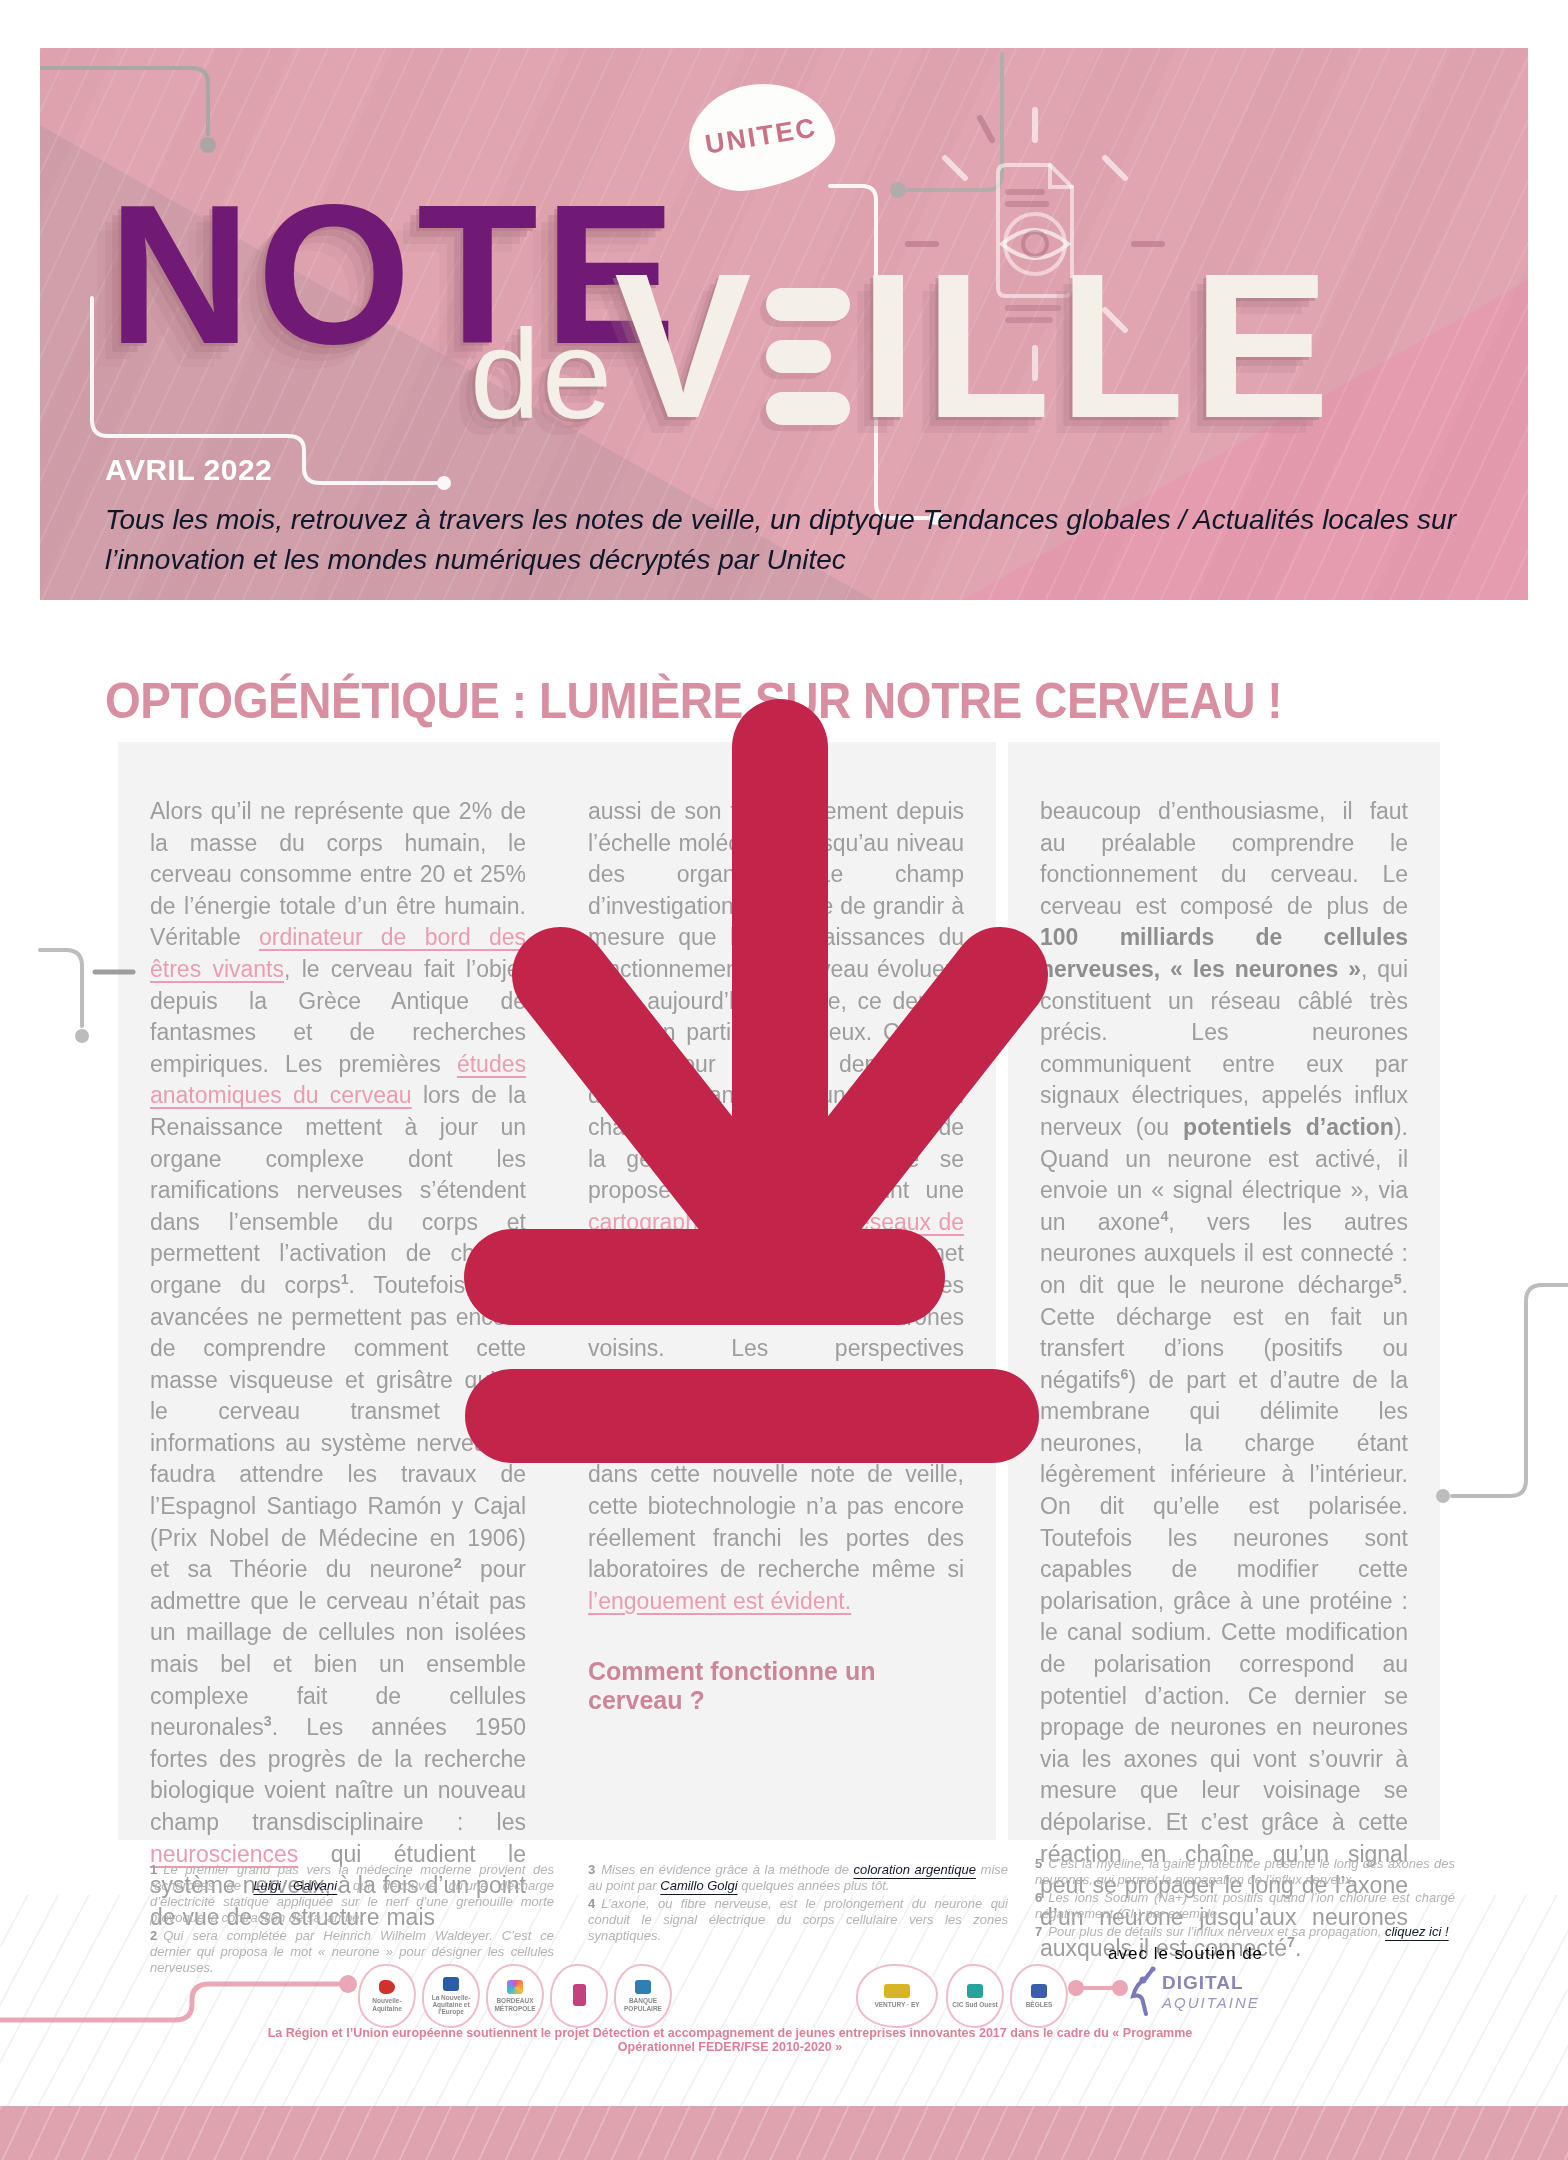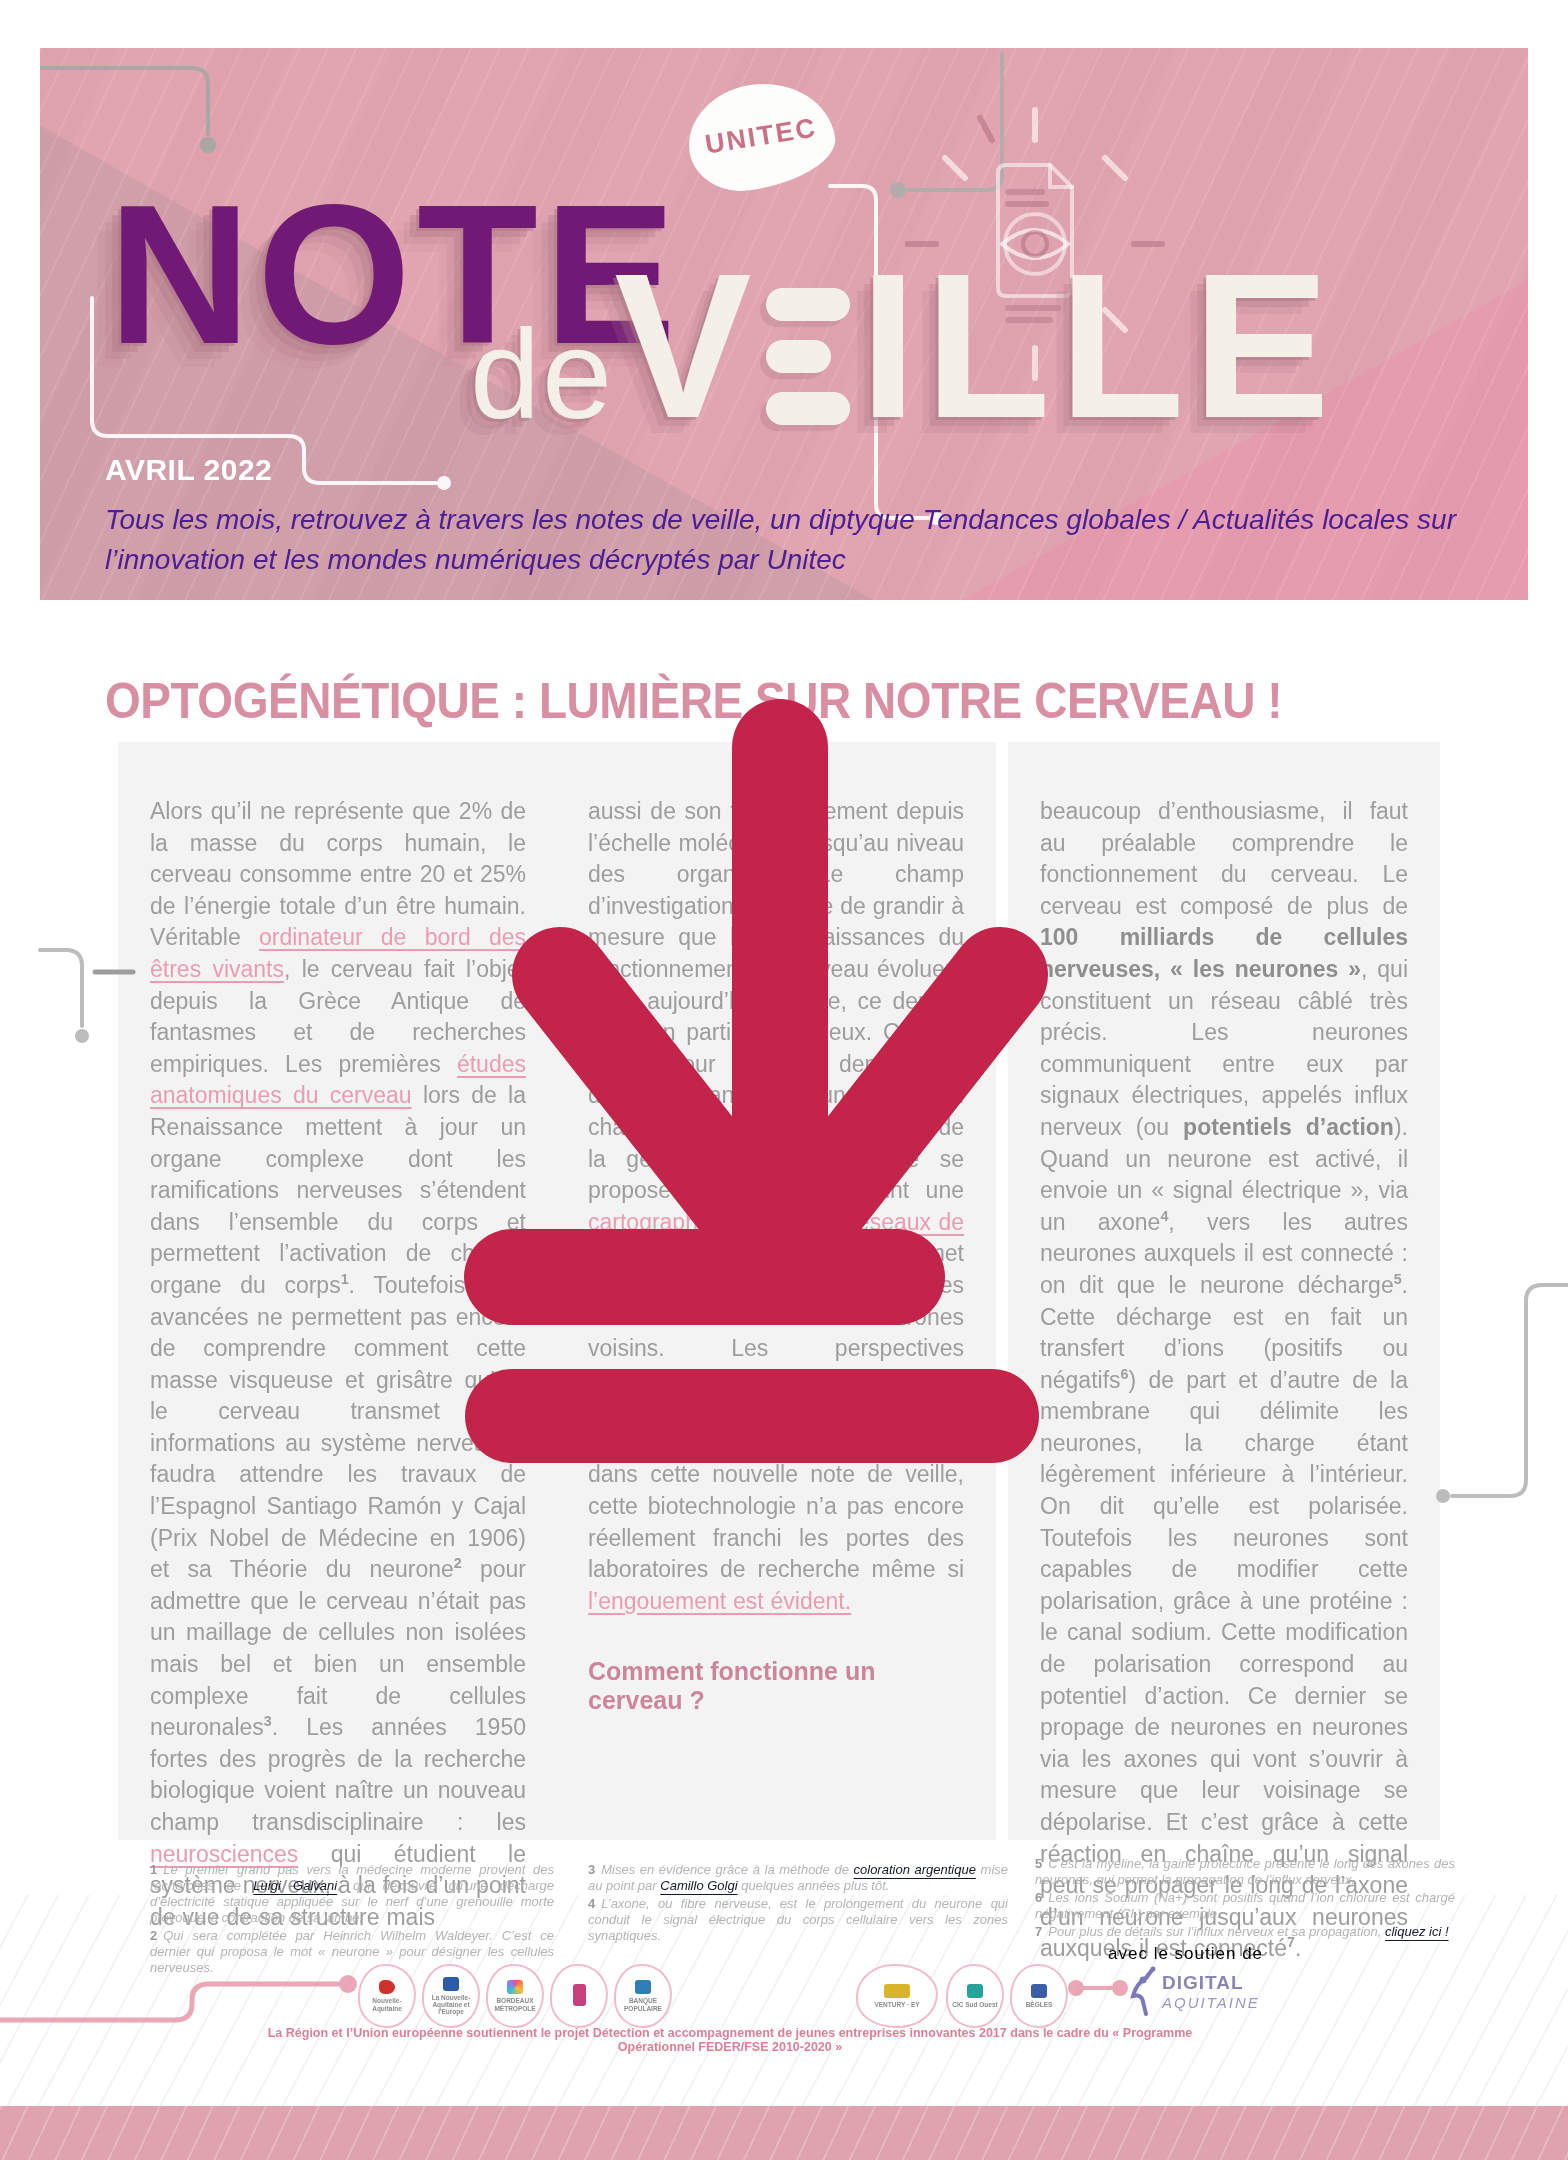--- a/index.html
+++ b/index.html
@@ -24,21 +24,21 @@
     width:84px;margin:0 10px 2px 6px;vertical-align:baseline;}
   .tribar i{display:block;height:33px;border-radius:17px;background:#f5f0e7;
     box-shadow:-6px 6px 0 rgba(172,118,131,.3);}
   .tribar i:nth-child(2){width:78%;}
   .badge{position:absolute;left:648px;top:36px;width:146px;height:104px;background:#fdfdfc;
     border-radius:48% 52% 62% 38% / 55% 62% 38% 45%;transform:rotate(-9deg);
     display:flex;align-items:center;justify-content:center;}
   .badge span{font-size:27px;font-weight:700;letter-spacing:2px;color:#cb7186;}
   .hdr-date{position:absolute;left:65px;top:405px;font-size:30px;font-weight:700;color:#fff;letter-spacing:.5px;}
   .hdr-tagline{position:absolute;left:65px;top:452px;width:1365px;font-size:28px;font-style:italic;
-    font-weight:300;color:#4c1d95;line-height:1.42;}
+    font-weight:300;color:#0f172a;line-height:1.42;}
   
   .article-title{position:absolute;left:105px;top:638px;font-size:50px;font-weight:700;color:#d98fa2;
     letter-spacing:-.5px;transform:scaleX(.92);transform-origin:left;white-space:nowrap;}
   .col{position:absolute;top:742px;width:440px;background:#f4f3f4;padding:0;}
   .col .inner{padding:54px 32px 40px 32px;}
   .c1{left:118px;height:1098px;}
   .c2{left:556px;height:1098px;}
   .c3{left:1008px;width:432px;height:1098px;}
   .body-p{font-size:23px;line-height:31.6px;color:#9d9d9d;text-align:justify;margin:0;
     hyphens:auto;-webkit-hyphens:auto;word-spacing:.5px;}

